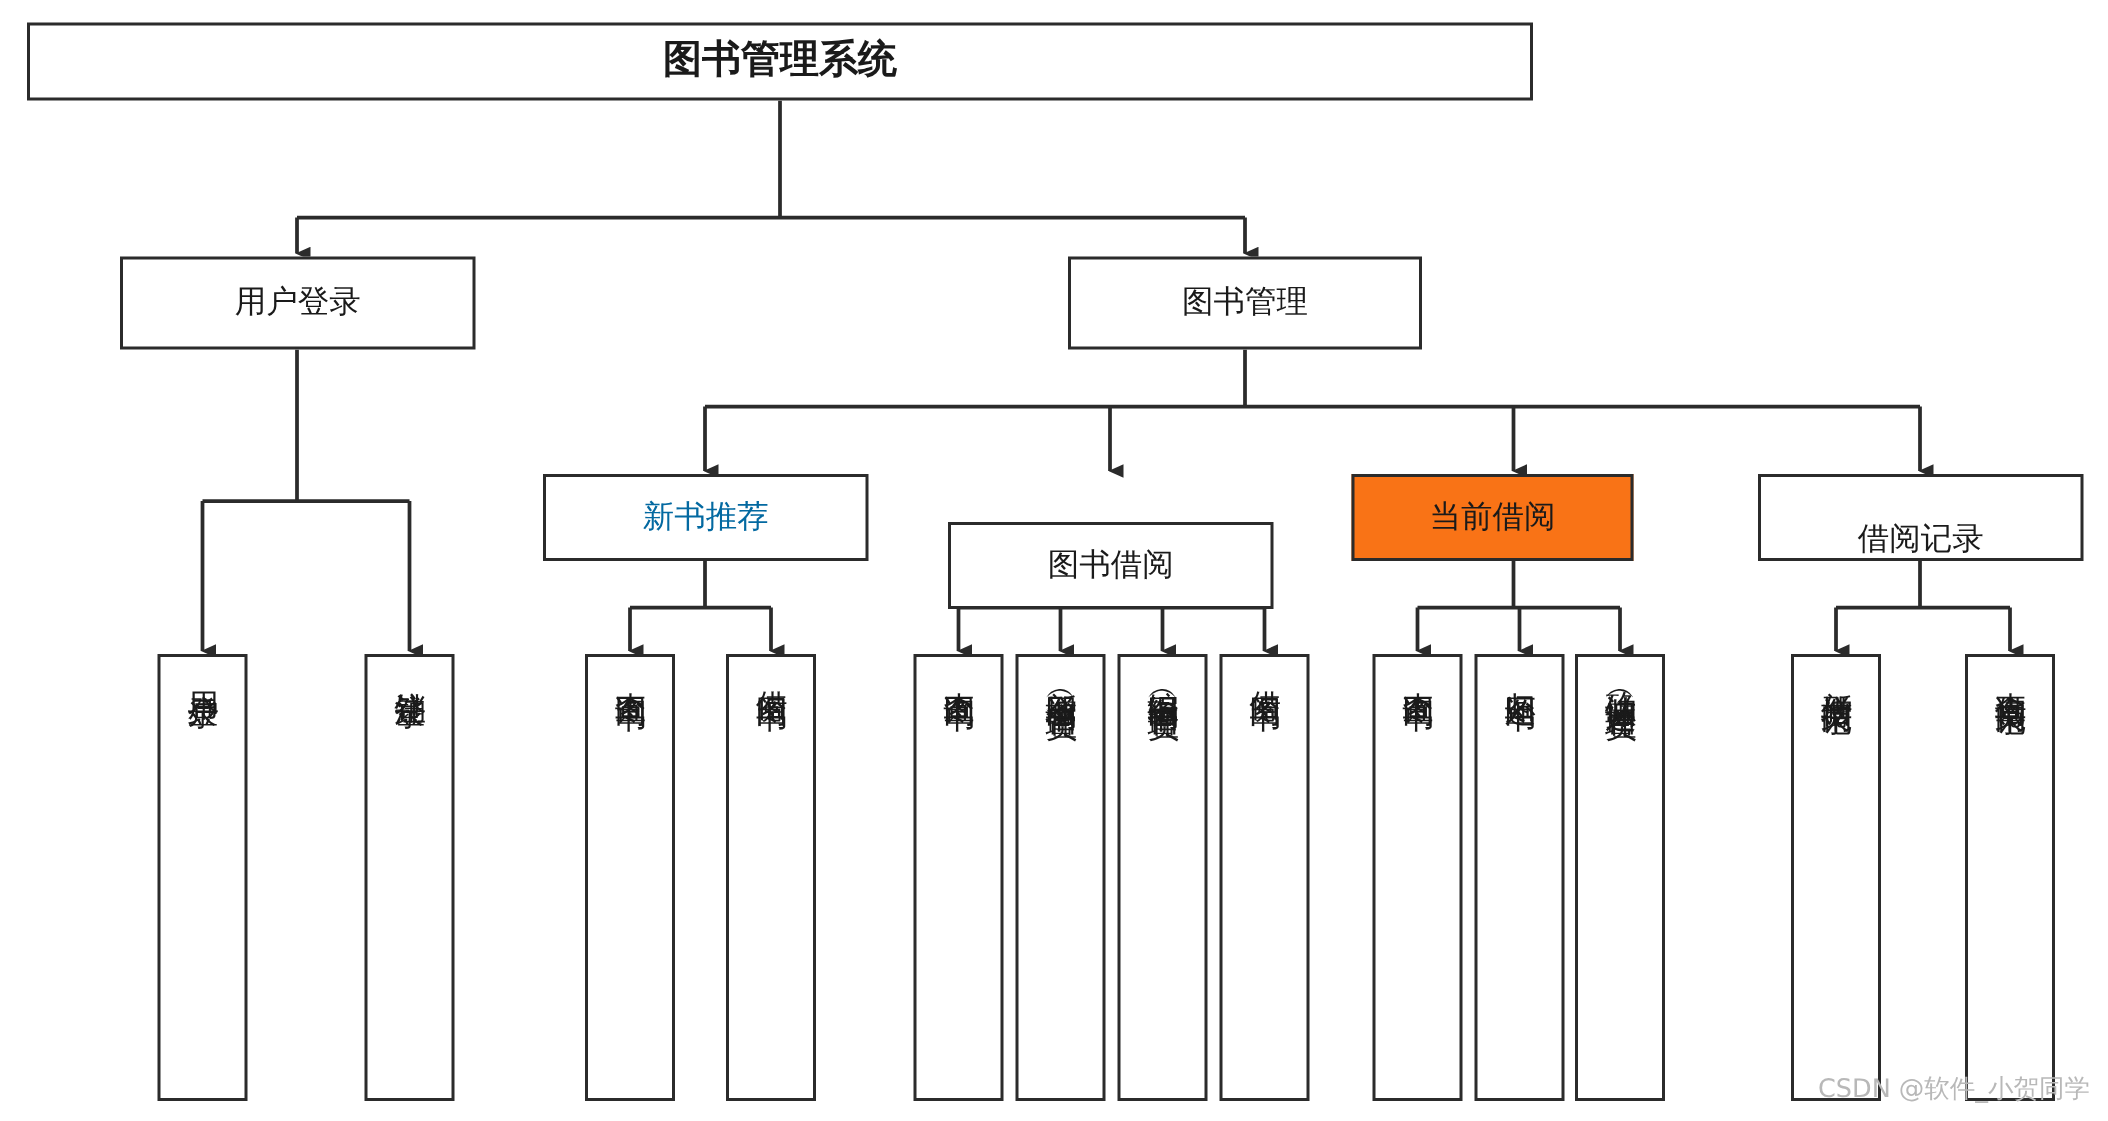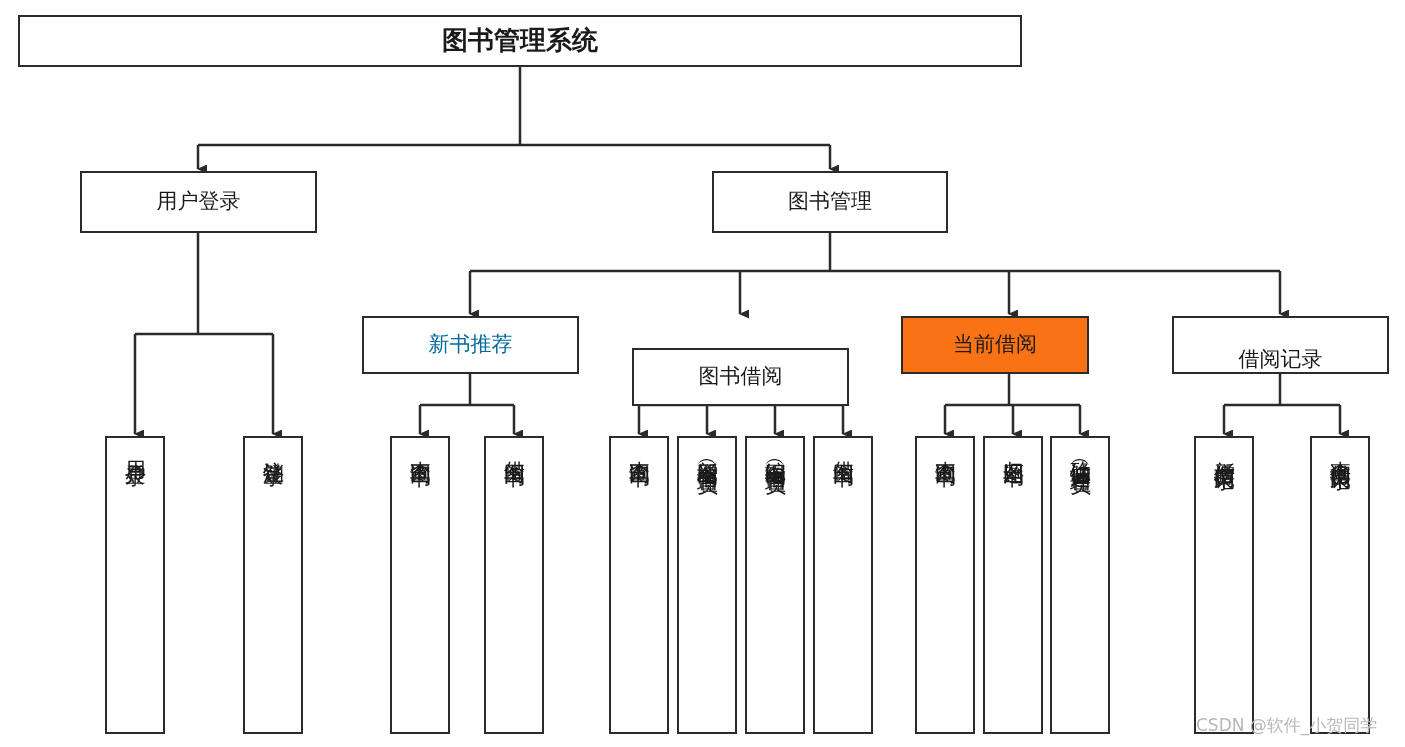--- a/index.html
+++ b/index.html
@@ -176,15 +176,15 @@
         <span class="node-label" style="color: rgb(26, 26, 26);">确认归还（管理员）</span>
       </div>
       <div class="node-box node-leaf" style="left: 1194px; top: 436px; width: 60px; height: 298px; border-color: rgb(43, 43, 43); background: rgb(255, 255, 255);">
         <span class="node-label" style="color: rgb(26, 26, 26);">新增借阅记录</span>
       </div>
       <div class="node-box node-leaf" style="left: 1310px; top: 436px; width: 60px; height: 298px; border-color: rgb(43, 43, 43); background: rgb(255, 255, 255);">
         <span class="node-label" style="color: rgb(26, 26, 26);">查询借阅记录</span>
       </div>
     </div>
 
-  <div class="watermark" style="left: 1196px; top: 714px; color: rgb(184, 184, 184);">CSDN @软件_小贺同学</div>
+  <div class="watermark" style="left: 1196px; top: 714px; color: rgb(184, 184, 184); padding-left: 16px;">CSDN @软件_小贺同学</div>
 
 </div>
 
 </body></html>

